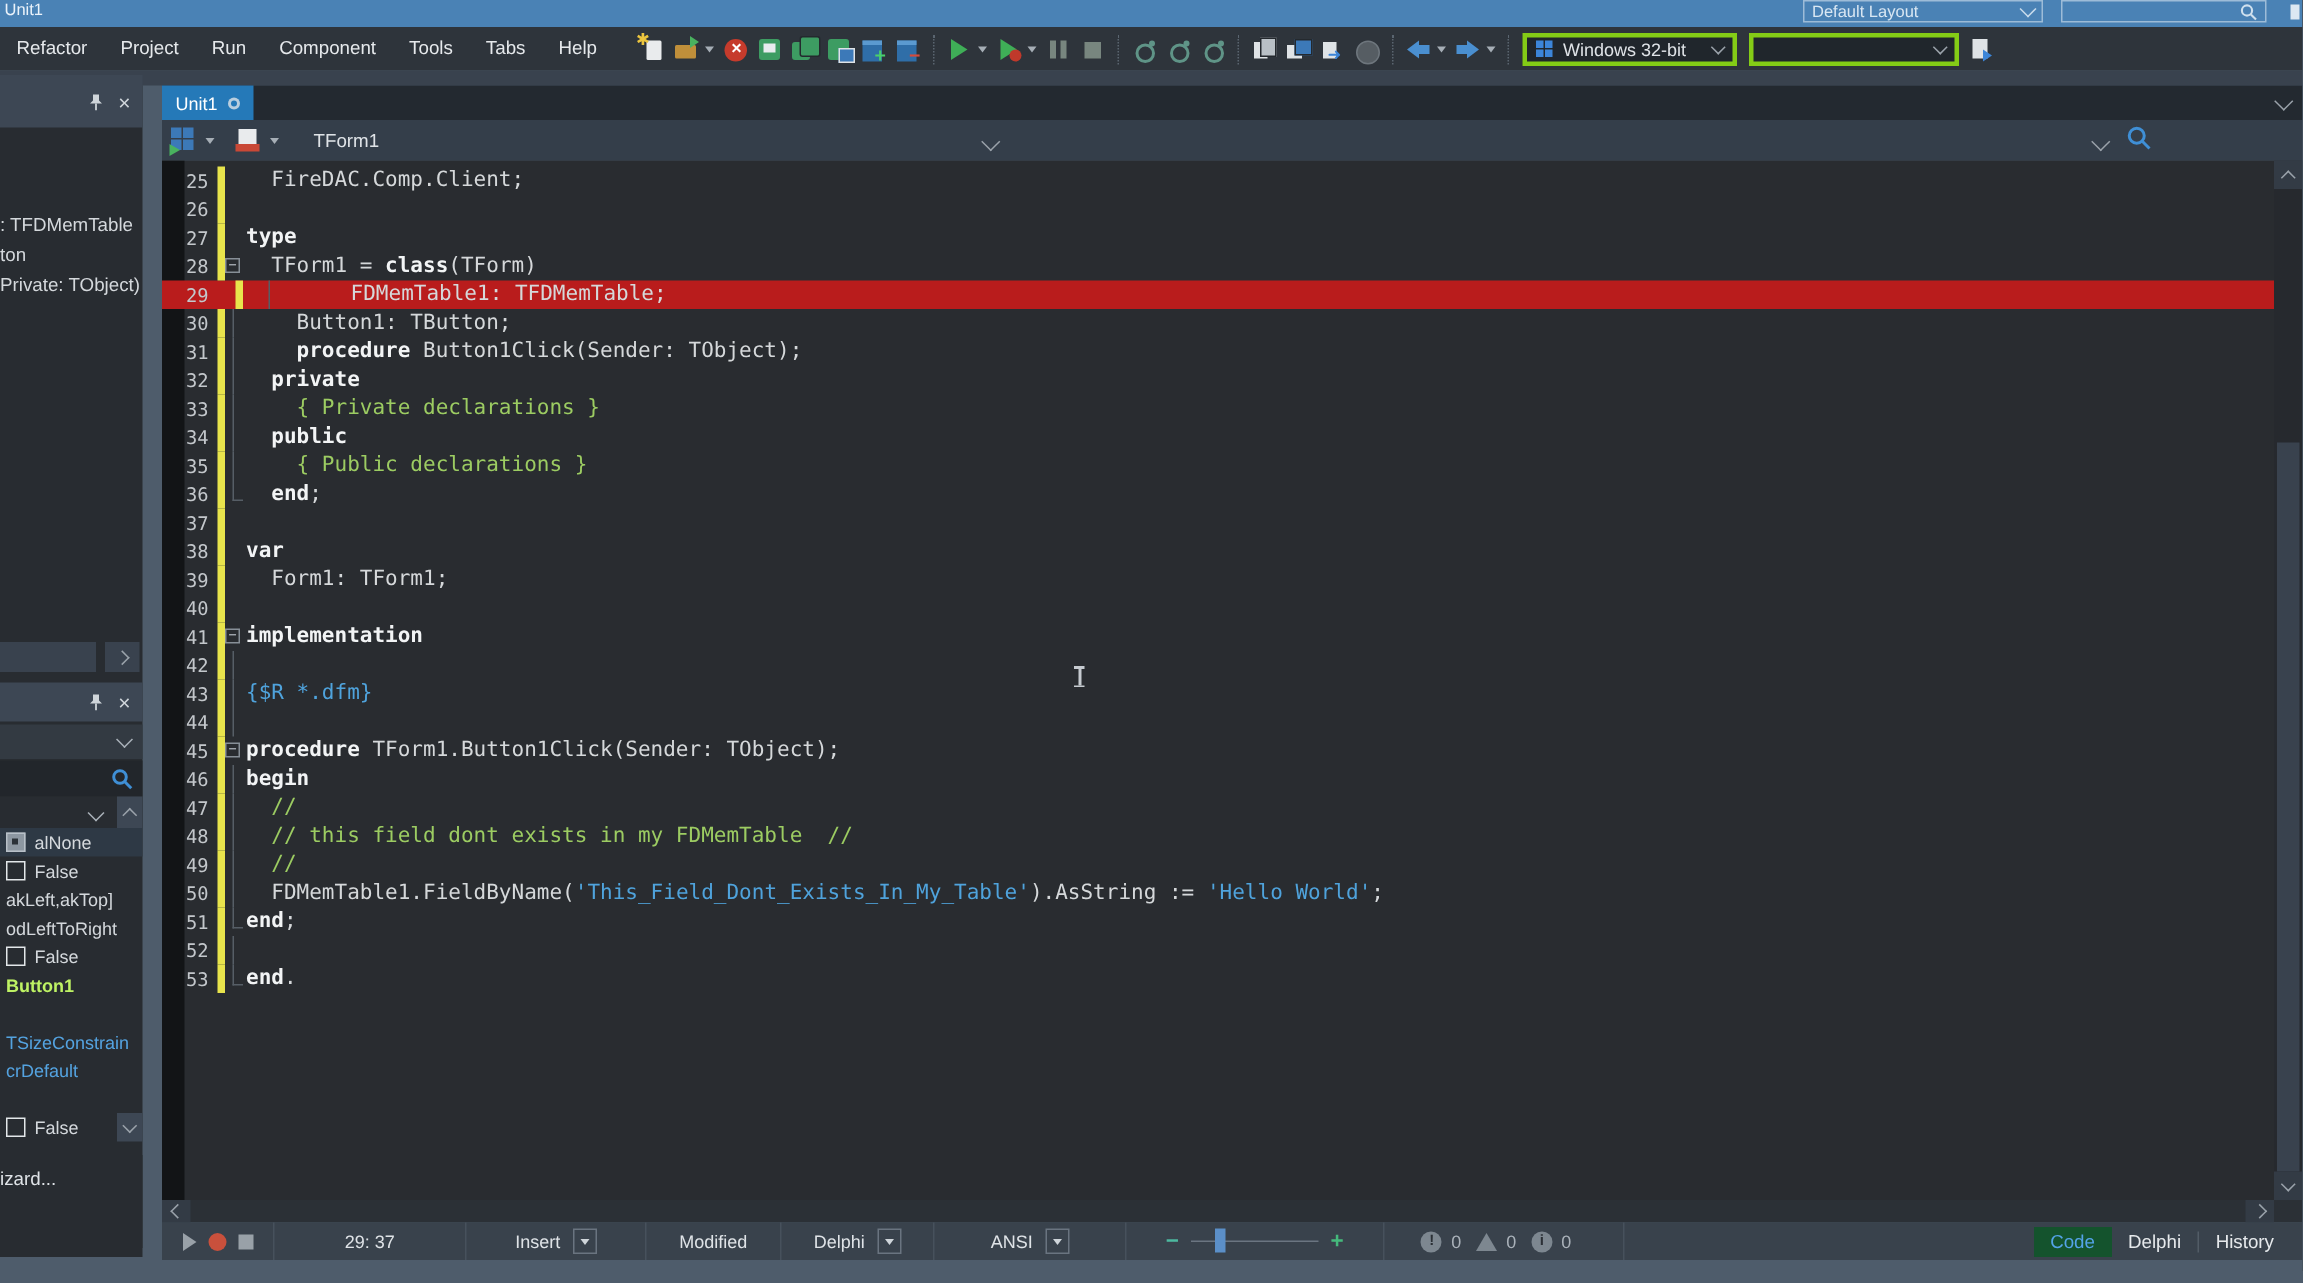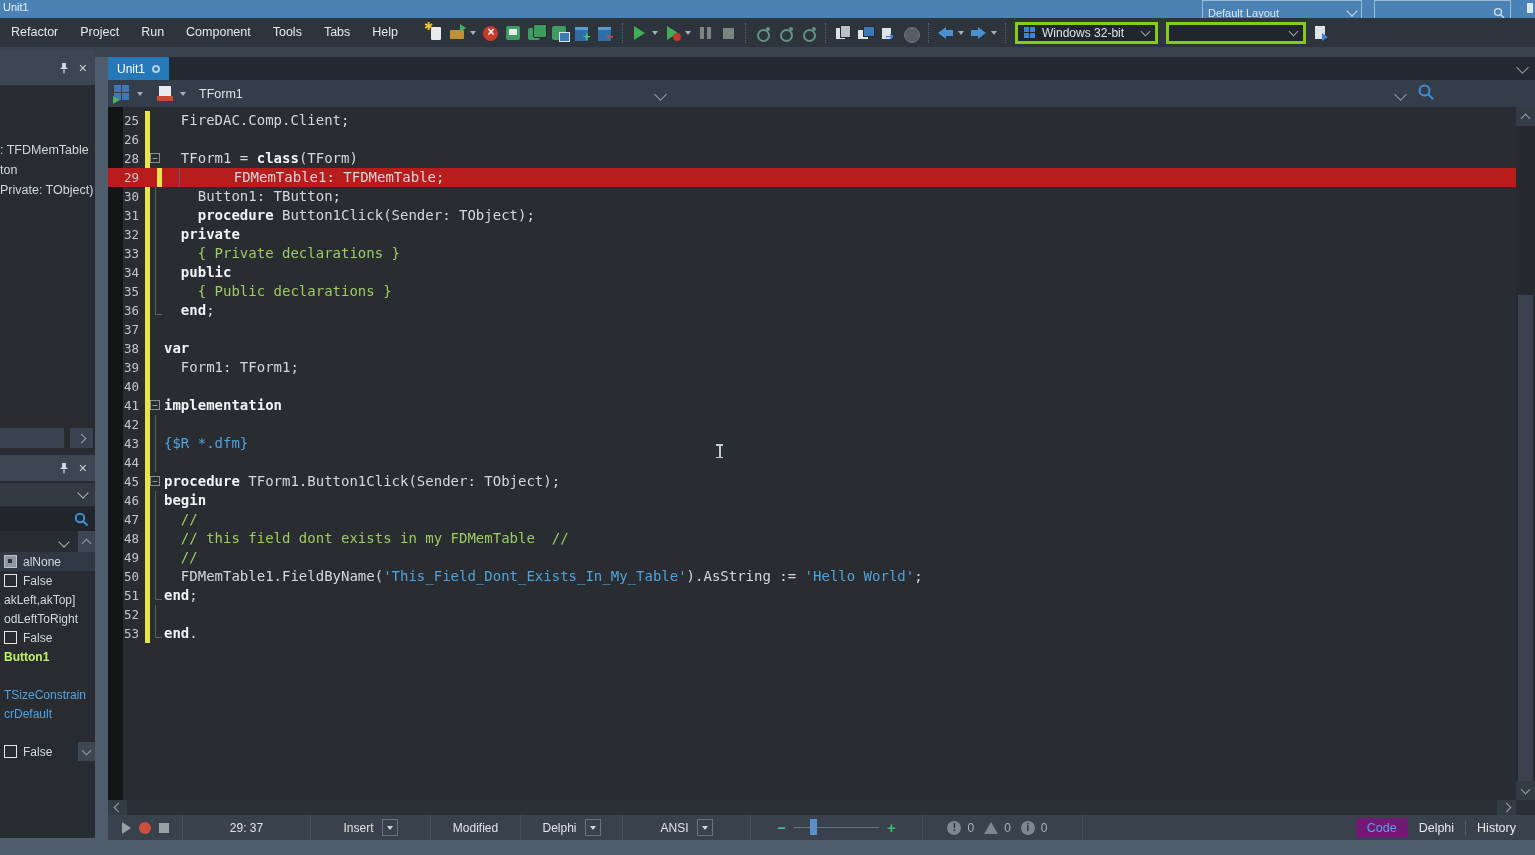--- a/index.html
+++ b/index.html
@@ -3,21 +3,21 @@
 <meta charset="utf-8">
 <style>
   html,body{margin:0;padding:0;background:#4e5c6b;}
   #app{position:relative;width:1535px;height:855px;background:#4e5c6b;overflow:hidden;
        font-family:"Liberation Sans",sans-serif;-webkit-font-smoothing:antialiased;}
   .abs{position:absolute;}
 
   
   .titlebar{left:0;top:0;width:1535px;height:18px;background:#4a82b5;}
   .win-title{left:3px;top:1px;color:#eaf2fa;font-size:11px;}
-  .tb-combo{top:0;height:25px;border:1px solid #9dbcd8;display:flex;align-items:center;
+  .tb-combo{top:0;height:15px;border:1px solid #9dbcd8;display:flex;align-items:center;
             color:#d9e7f3;font-size:11px;padding:1px 5px;box-sizing:border-box;}
   .layout-combo{left:1202px;width:160px;justify-content:space-between;}
   .tb-search{left:1374px;width:137px;justify-content:flex-end;}
   .chev{width:7px;height:7px;border-right:1.5px solid #c9dcec;border-bottom:1.5px solid #c9dcec;
         transform:rotate(45deg);margin-top:-4px;}
   .corner-ico{left:1527px;top:3px;width:6px;height:10px;background:#dce8f2;}
 
   
   .menurow{left:0;top:18px;width:1535px;height:29px;background:#2e343b;display:flex;align-items:center;}
   .menu-item{color:#e6e9ec;font-size:12.5px;padding:0 11px;line-height:29px;cursor:default;}
@@ -107,21 +107,21 @@
   .tabrow-chev{position:absolute;right:8px;top:8px;width:8px;height:8px;border-right:1.5px solid #9aa2aa;border-bottom:1.5px solid #9aa2aa;transform:rotate(45deg);margin-top:-2px;}
 
   
   .edtoolbar{left:108px;top:80px;width:1427px;height:27px;background:#343e4a;display:flex;align-items:center;}
   .ico-uses-units{width:17px;height:17px;display:grid;grid-template-columns:7px 7px;grid-template-rows:7px 7px;gap:1px;margin-left:6px;position:relative;}
   .ico-uses-units i{background:#3c79b8;}
   .ico-uses-units em{position:absolute;left:-1px;bottom:-2px;border-left:7px solid #49b25f;border-top:4px solid transparent;border-bottom:4px solid transparent;}
   .ico-unit-doc{width:18px;height:18px;position:relative;margin-left:10px;}
   .ico-unit-doc::before{content:"";position:absolute;left:3px;top:1px;width:12px;height:12px;background:#e9ebed;}
   .ico-unit-doc::after{content:"";position:absolute;left:1px;top:11px;width:16px;height:5px;background:#c94836;}
-  .symbol-name{color:#dfe3e7;font-size:12.5px;margin-left:10px;}
+  .symbol-name{color:#dfe3e7;font-size:12.5px;margin-left:20px;}
   .center-chev{position:absolute;left:548px;top:10px;width:8px;height:8px;border-right:1.5px solid #9aa2aa;border-bottom:1.5px solid #9aa2aa;transform:rotate(45deg);}
   .right-chev{position:absolute;right:130px;top:10px;width:8px;height:8px;border-right:1.5px solid #9aa2aa;border-bottom:1.5px solid #9aa2aa;transform:rotate(45deg);}
   .ed-search{position:absolute;right:100px;top:3px;}
 
   
   .editor{left:108px;top:107px;width:1408px;height:693px;background:#292c30;overflow:hidden;}
   .bp-gutter{position:absolute;left:0;top:0;width:15px;height:693px;background:#121416;}
   .code-lines{position:absolute;left:0;top:4px;width:1408px;}
   .cline{height:19px;display:flex;align-items:center;font-family:"DejaVu Sans Mono",monospace;}
   .cline.cur{background:#b91c1c;gap:12px;}
@@ -165,21 +165,21 @@
   .zoom-minus{color:#4db9a0;} .zoom-plus{color:#45b97c;}
   .zoom-track{width:85px;height:1px;background:#6b7581;margin:0 8px;position:relative;}
   .zoom-thumb{position:absolute;left:16px;top:-8px;width:7px;height:16px;background:#5b8fc8;}
   .badge-circle{width:14px;height:14px;border-radius:50%;background:#7d8790;color:#2b3036;font-size:10px;font-weight:bold;
                 display:flex;align-items:center;justify-content:center;}
   .badge-tri{width:0;height:0;border-bottom:12px solid #7d8790;border-left:7px solid transparent;border-right:7px solid transparent;position:relative;}
   .badge-count{color:#aab2ba;margin:0 10px 0 6px;}
   .sb-spacer{flex:1;height:25px;}
   .view-tabs{height:25px;display:flex;align-items:center;padding-right:8px;}
   .vtab{padding:3px 11px;font-size:12.5px;color:#e6e9ec;}
-  .vtab.active{background:#701a75;color:#54a3e8;}
+  .vtab.active{background:#14532d;color:#54a3e8;}
   .vtab-div{width:1px;height:14px;background:#525c66;}
 </style>
 </head>
 <body>
 
 <div id="app">
 
   <div class="abs titlebar">
     <div class="abs win-title">Unit1</div>
     <div class="abs tb-combo layout-combo">
@@ -335,20 +335,23 @@
         <span></span>
       </div>
       <div class="prop-row">
         <span class="cb"></span>
         <span>False</span>
         <span class="prop-scroll-dn">
           <span class="dnchev"></span>
         </span>
       </div>
     </div>
+  <div class="abs panel3">
+    <span>izard...</span>
+  </div>
 
   <div class="abs tabrow">
     <div class="doc-tab">
       <span>Unit1</span>
       <span class="tab-dot">
           <i></i>
         </span>
     </div>
     <span class="tabrow-chev"></span>
   </div>
@@ -382,20 +385,26 @@
           <span class="fold"></span>
           <span class="ctext"><span class="tok-p">  FireDAC.Comp.Client;</span></span>
         </div>
         <div class="cline">
           <span class="lnum">26</span>
           <span class="ybar"></span>
           <span class="fold"></span>
           <span class="ctext"></span>
         </div>
         <div class="cline">
+          <span class="lnum">27</span>
+          <span class="ybar"></span>
+          <span class="fold"></span>
+          <span class="ctext"><span class="tok-k">type</span></span>
+        </div>
+        <div class="cline">
           <span class="lnum">28</span>
           <span class="ybar"></span>
           <span class="fold">
             <span class="fbox">−</span>
           </span>
           <span class="ctext"><span class="tok-p">  TForm1 = </span><span class="tok-k">class</span><span class="tok-p">(TForm)</span></span>
         </div>
         <div class="cline cur">
           <span class="lnum">29</span>
           <span class="ybar"></span>

